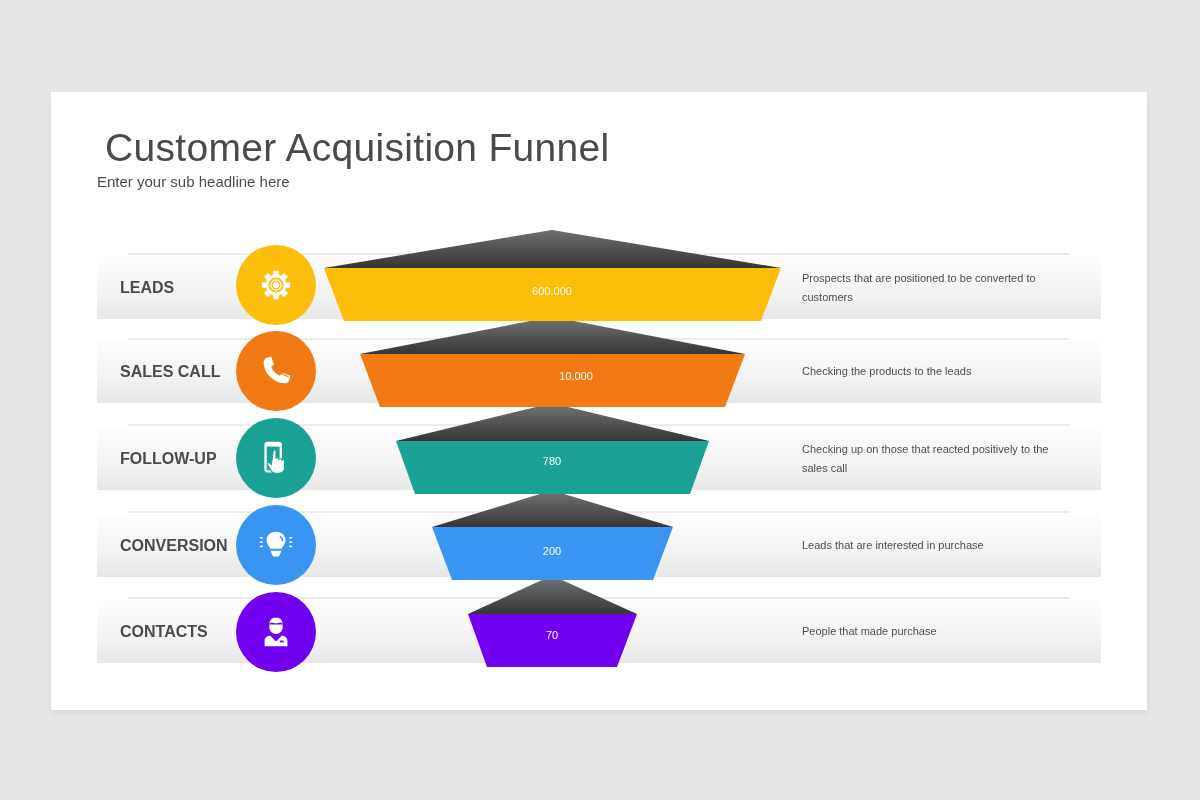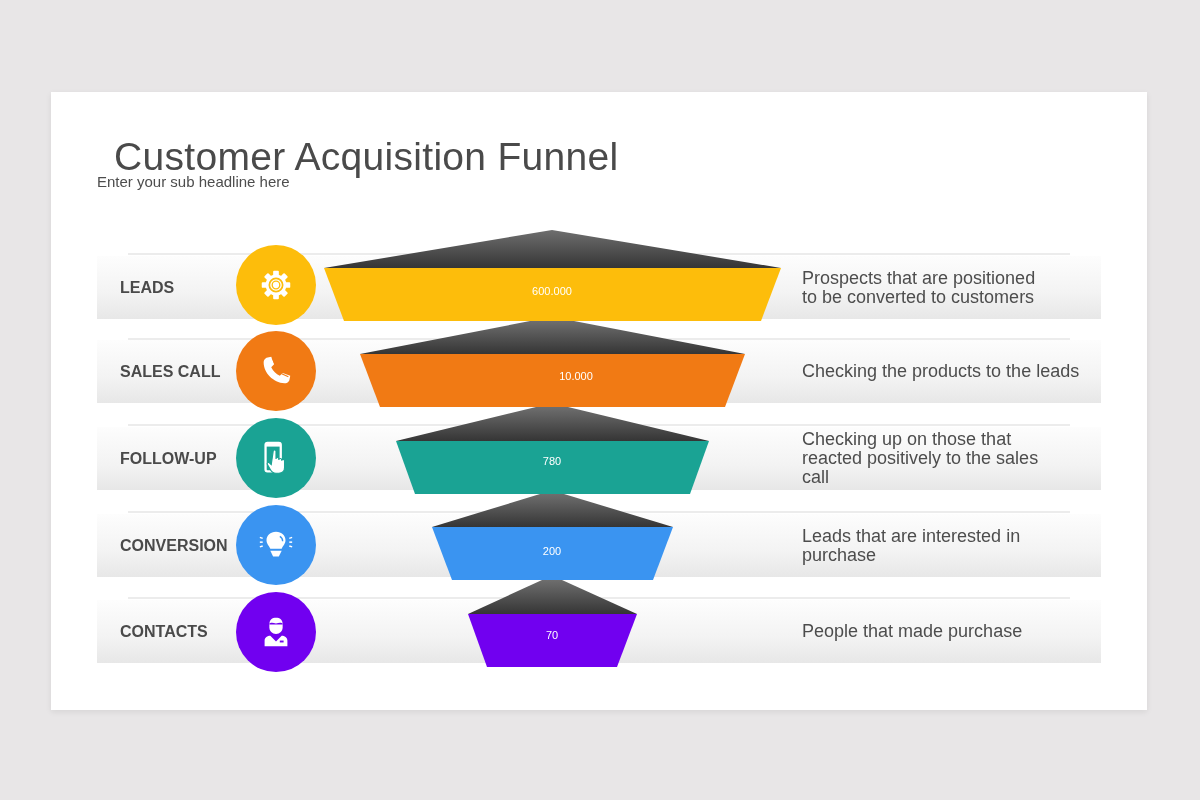--- a/index.html
+++ b/index.html
@@ -10,41 +10,41 @@
     position: relative;
   }
   .card {
     position: absolute; left: 51px; top: 92px; width: 1096px; height: 618px;
     background: #ffffff;
     box-shadow: 0 2px 6px rgba(0,0,0,0.08);
   }
   .title {
     position: absolute; left: 97px; top: 118px;
     font-size: 39px; color: #4a4a4a; font-weight: normal; letter-spacing: 0.3px;
-    margin: 17px; white-space: nowrap;
+    margin: 8px; white-space: nowrap;
   }
   .subtitle {
     position: absolute; left: 97px; top: 173px;
     font-size: 15px; color: #4d4d4d; white-space: nowrap;
   }
   .row-line {
     position: absolute; left: 128px; width: 942px; height: 2px;
     background: #ececec;
   }
   .row-band {
     position: absolute; left: 97px; width: 1004px; height: 63px;
     background: linear-gradient(to bottom, #fdfdfd 0%, #f3f3f3 60%, #e7e7e7 100%);
   }
   .stage-label {
     position: absolute; left: 120px; height: 63px; line-height: 63px;
     font-size: 16px; font-weight: bold; color: #4a4a4a; white-space: nowrap;
   }
   .stage-desc {
     position: absolute; left: 802px; width: 290px;
-    font-size: 18px; line-height: 19px; color: #4d4d4d;
+    font-size: 11px; line-height: 19px; color: #4d4d4d;
     display: flex; align-items: center; height: 63px;
   }
   .icon-circle {
     position: absolute; left: 236px; width: 80px; height: 80px; border-radius: 50%;
     display: flex; align-items: center; justify-content: center;
   }
   .icon-circle svg { width: 38px; height: 38px; }
   .funnel-svg { position: absolute; left: 0; top: 0; width: 1200px; height: 800px; pointer-events: none; }
   .funnel-value {
     position: absolute; width: 200px; text-align: center;

